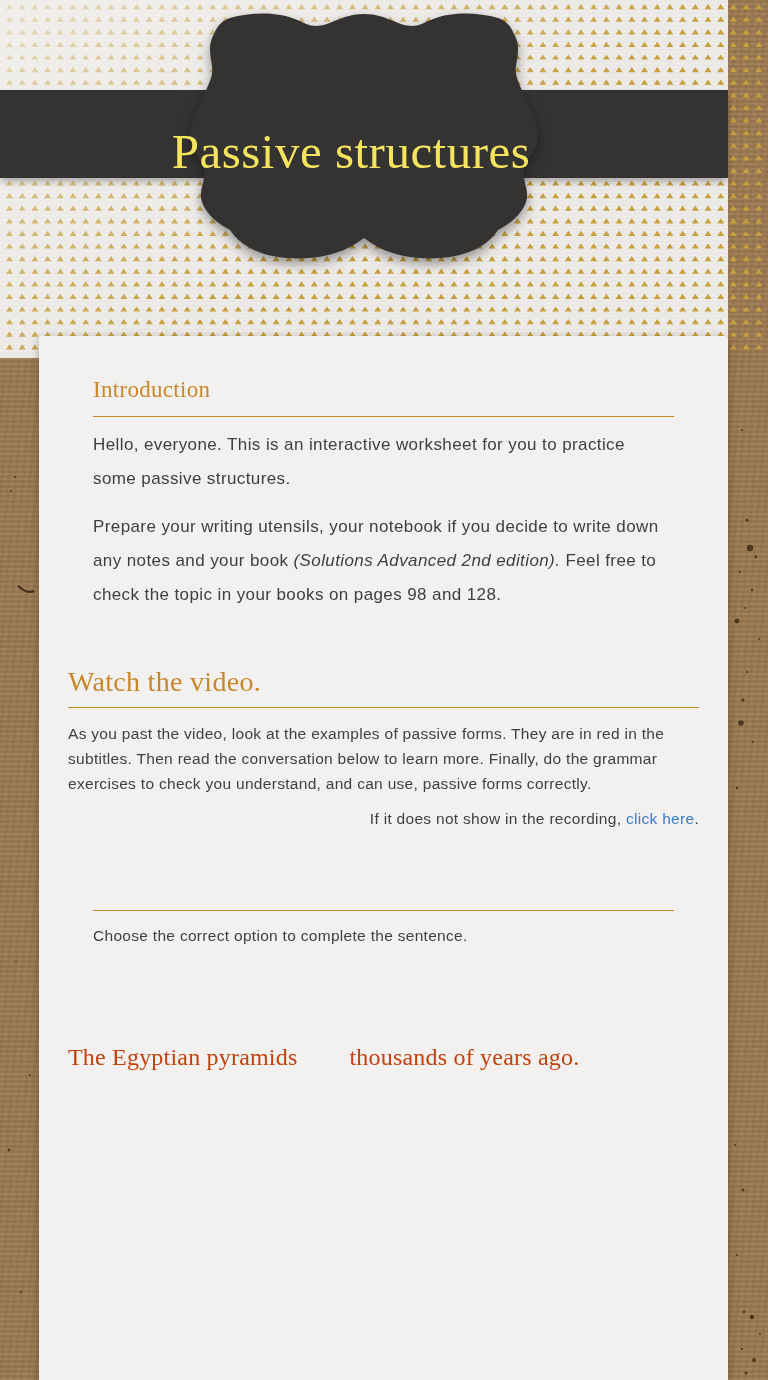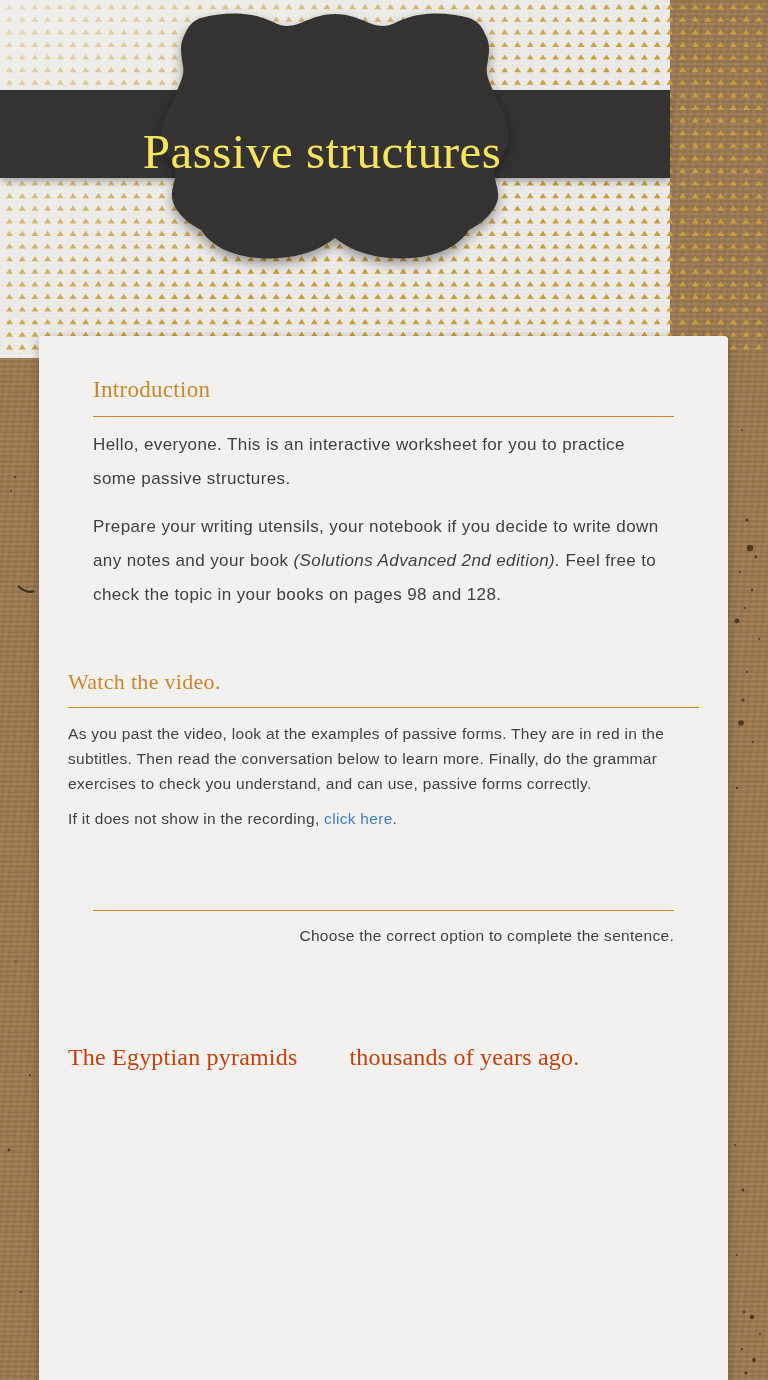--- a/index.html
+++ b/index.html
@@ -11,21 +11,21 @@
     background-color:#9d7b53;
     background-image:
       repeating-linear-gradient(95deg, rgba(118,88,52,.14) 0 3px, rgba(0,0,0,0) 3px 7px),
       repeating-linear-gradient(0deg, rgba(255,255,255,.05) 0 2px, rgba(0,0,0,.04) 2px 5px);
     font-family:"Liberation Sans", sans-serif;
   }
 
   
   .header {
     position:absolute; top:0; left:0;
-    width:670px; height:358px;
+    width:728px; height:358px;
     background:#edebe8;
     background-image: repeating-linear-gradient(0deg, rgba(0,0,0,.025) 0 1px, rgba(0,0,0,0) 1px 4px);
     z-index:1;
   }
   .header svg.pattern { position:absolute; inset:0; }
   .lighten {
     position:absolute; inset:0;
     background:linear-gradient(150deg, rgba(242,240,236,.75) 0%, rgba(242,240,236,0) 55%);
   }
   .band {
@@ -83,42 +83,41 @@
     font-size:17px; line-height:34px;
     letter-spacing:.4px;
     color:#3f3f3f;
     max-width:578px;
   }
   .sec-intro p:first-of-type { margin-top:11px; }
   .sec-intro em { font-style:italic; }
 
   
   .sec-video { margin:57px 29px 0; }
-  .sec-video h2 { font-size:22px; line-height:25px; letter-spacing:.3px; }
+  .sec-video h2 { font-size:28px; line-height:25px; letter-spacing:.3px; }
   .sec-video hr { margin-top:13px; }
   .sec-video p {
     margin-top:13px;
     font-size:15.5px; line-height:25px;
     letter-spacing:.3px;
     color:#3f3f3f;
     max-width:640px;
   }
-  .sec-video p.note { margin-top:10px; }
+  .sec-video p.note { margin-top:10px;text-align:right; }
   a.link { color:#3d7cc9; text-decoration:none; cursor:pointer; }
 
   
   .sec-question { margin:79px 54px 0; }
   .sec-question h2 { font-size:22px; line-height:26px; letter-spacing:.2px; max-width:560px; }
   .sec-question hr { margin-top:10px; }
   .sec-question p.instruction {
     margin-top:12px;
     font-size:15.5px; line-height:25px;
     letter-spacing:.3px;
     color:#3f3f3f;
-    text-align:right;
   }
   .sentence {
     margin:94px 0 0 -25px;
     font-family:"Liberation Serif", serif;
     font-size:24px; line-height:30px;
     color:#c2410c;
     letter-spacing:.2px;
   }
   .blank { display:inline-block; width:52px; }
 </style>

